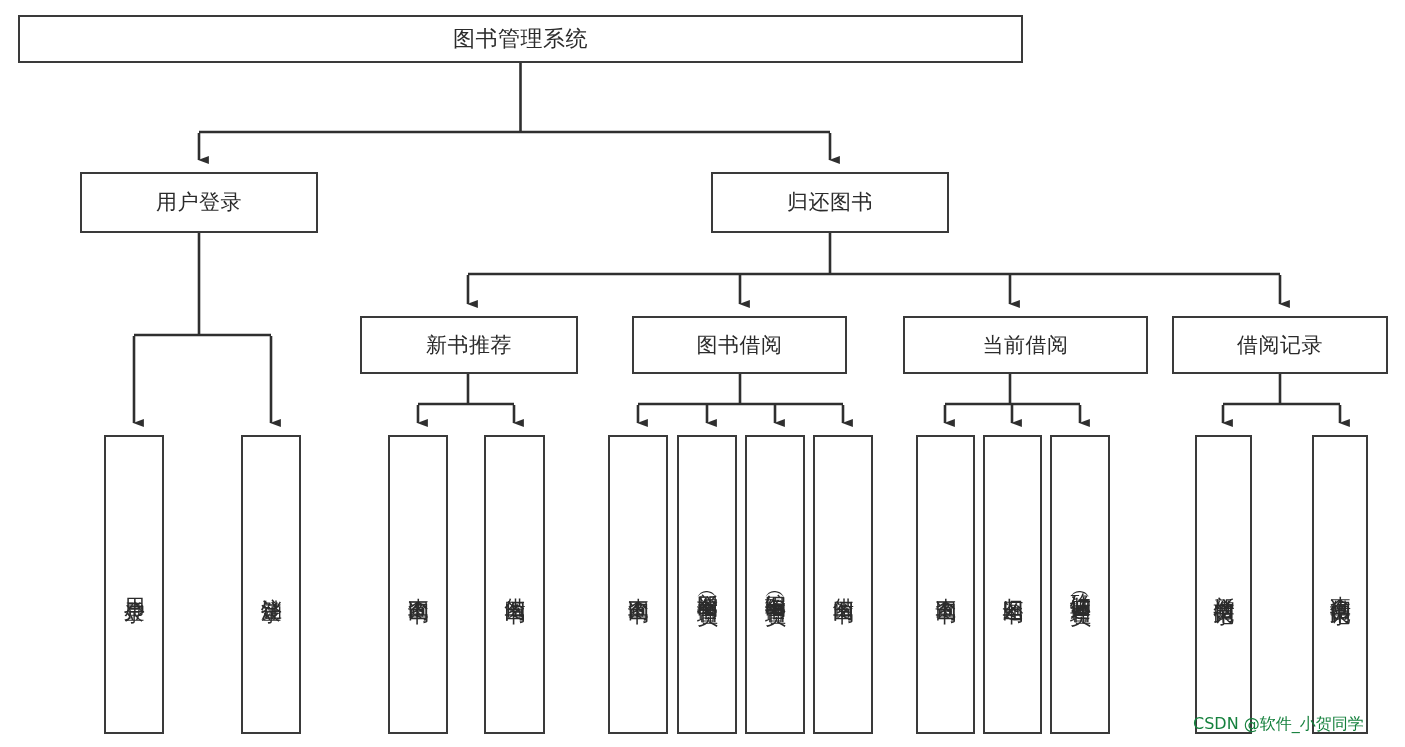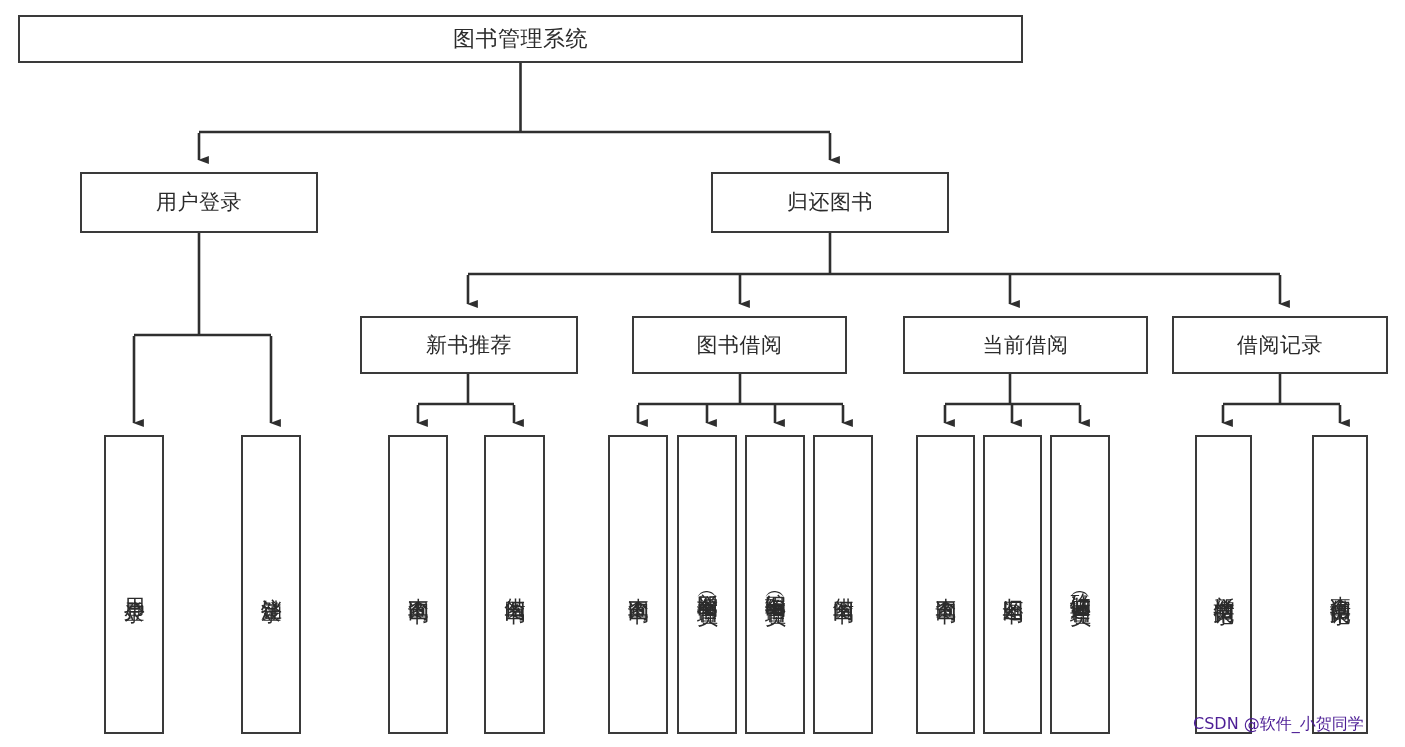--- a/index.html
+++ b/index.html
@@ -62,21 +62,21 @@
     font-size: 21px;
     letter-spacing: 2px;
     line-height: 1;
     max-height: 268px;
   }
   .watermark {
     position: absolute;
     left: 1193px;
     top: 714px;
     font-size: 16px;
-    color: #4c1d95;
+    color: #15803d;
     white-space: pre;
     z-index: 5;
     font-family: "DejaVu Sans", "Liberation Sans", sans-serif;
   }
 </style>
 </head>
 <body>
 
 <div id="canvas">
 

